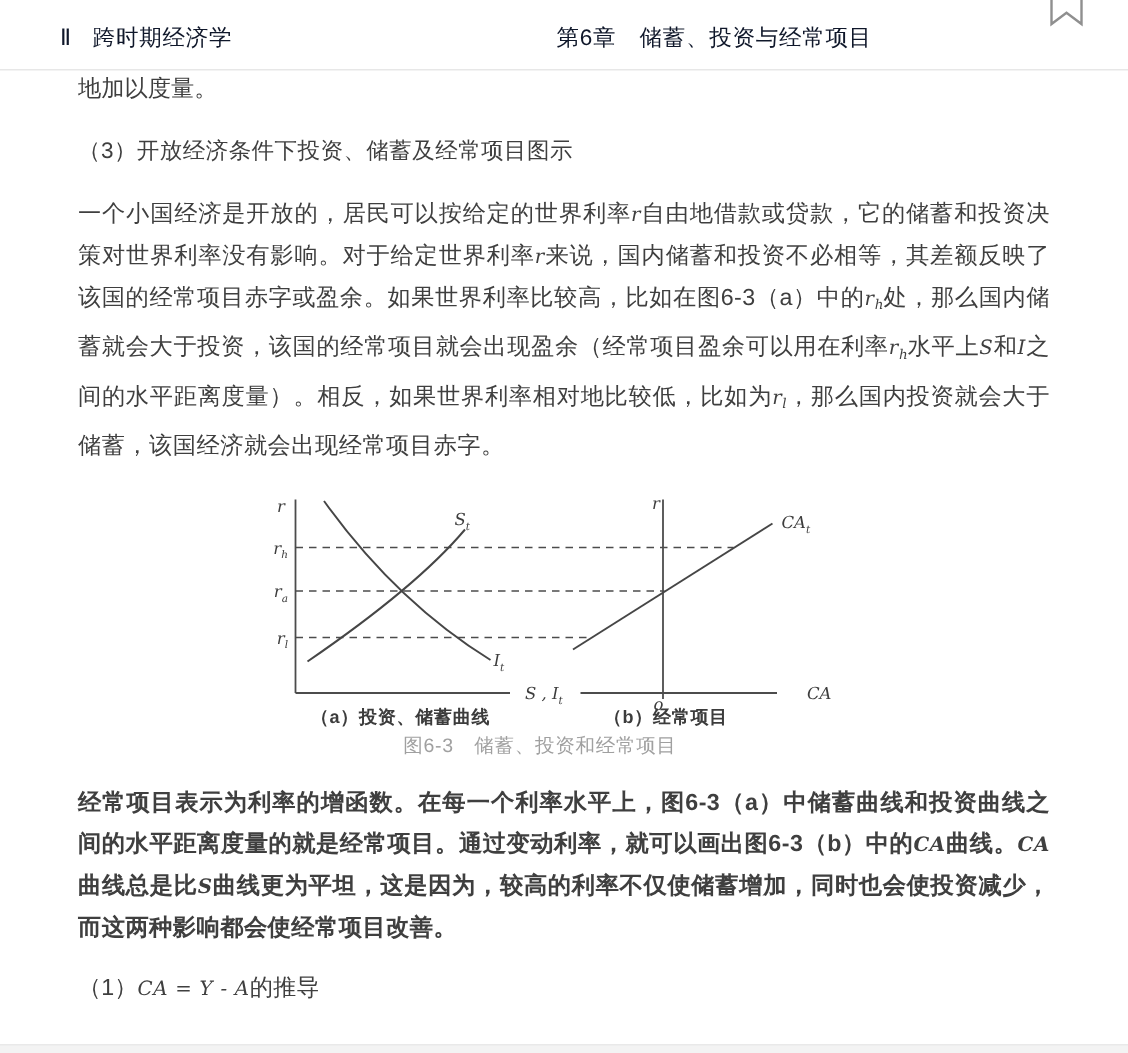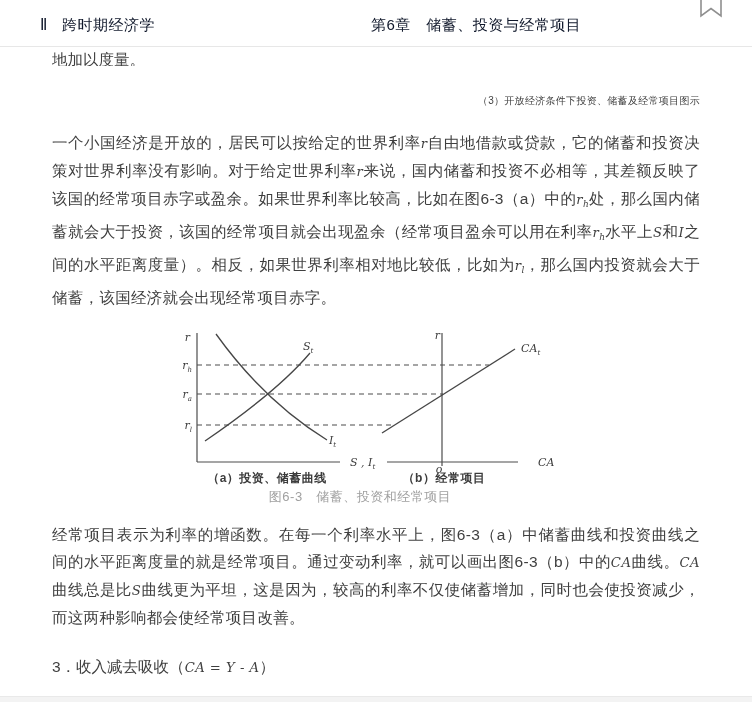--- a/index.html
+++ b/index.html
@@ -19,21 +19,21 @@
   }
   .hdr-left{position:absolute;left:40px;top:16px;letter-spacing:.5px;}
   .hdr-left .roman{margin-right:14px;}
   .hdr-chapter{position:absolute;left:371px;top:16px;letter-spacing:.5px;}
   .bookmark{position:absolute;right:28px;top:-4px;}
 
   
   .content{padding:0 40px;}
   p{margin:12px;}
   .partial{margin-top:4px;line-height:18px;font-size:15.5px;height:15px;overflow:hidden;}
-  .h-sec{margin-top:24px;font-size:10px;line-height:22px;letter-spacing:.3px;text-align:right;}
+  .h-sec{margin-top:24px;font-size:15px;line-height:22px;letter-spacing:.3px;}
   .para{margin-top:17px;font-size:15.5px;line-height:27px;text-align:justify;letter-spacing:.3px;}
   .h-sub{margin-top:24px;font-size:15.5px;line-height:24px;}
   .h-sub2{margin-top:15px;font-size:15.5px;line-height:24px;}
 
   
   .m{font-family:"DejaVu Serif","Liberation Serif",serif;font-style:italic;font-size:.85em;letter-spacing:.5px;}
   sub.msub{font-family:"DejaVu Serif","Liberation Serif",serif;font-style:italic;font-size:9px;vertical-align:-3px;letter-spacing:0;}
 
   
   .fig{margin:0;margin-top:0px;padding-left:110px;width:430px;}
@@ -101,22 +101,21 @@
         <text class="fig-math" x="371" y="29"><tspan>CA</tspan><tspan class="fig-sub" dy="3">t</tspan></text>
         <text class="fig-math" x="289" y="150" text-anchor="middle">o</text>
         <text class="fig-math" x="388" y="143">CA</text>
 
         <text class="fig-cap" x="117" y="159" text-anchor="middle">（a）投资、储蓄曲线</text>
         <text class="fig-cap" x="294" y="159" text-anchor="middle">（b）经常项目</text>
         <text class="fig-title" x="210" y="178" text-anchor="middle">图6-3　储蓄、投资和经常项目</text>
       </svg>
     </figure>
 
-    <p class="para" style="margin-top:9px;">经常项目表示为利率的增函数。在每一个利率水平上，图6-3（a）中储蓄曲线和投资曲线之间的水平距离度量的就是经常项目。通过变动利率，就可以画出图6-3（b）中的<span class="m">CA</span>曲线。<span class="m">CA</span>曲线总是比<span class="m">S</span>曲线更为平坦，这是因为，较高的利率不仅使储蓄增加，同时也会使投资减少，而这两种影响都会使经常项目改善。</p>
+    <p class="para" style="margin-top:9px;font-weight:bold;">经常项目表示为利率的增函数。在每一个利率水平上，图6-3（a）中储蓄曲线和投资曲线之间的水平距离度量的就是经常项目。通过变动利率，就可以画出图6-3（b）中的<span class="m">CA</span>曲线。<span class="m">CA</span>曲线总是比<span class="m">S</span>曲线更为平坦，这是因为，较高的利率不仅使储蓄增加，同时也会使投资减少，而这两种影响都会使经常项目改善。</p>
 
-    <p class="h-sub">3．收入减去吸收（<span class="m">CA = Y - A</span>）</p>
 
     <p class="h-sub2">（1）<span class="m">CA = Y - A</span>的推导</p>
 
   </main>
 
   <div class="bottom-strip"></div>
 </div>
 
 </body></html>

